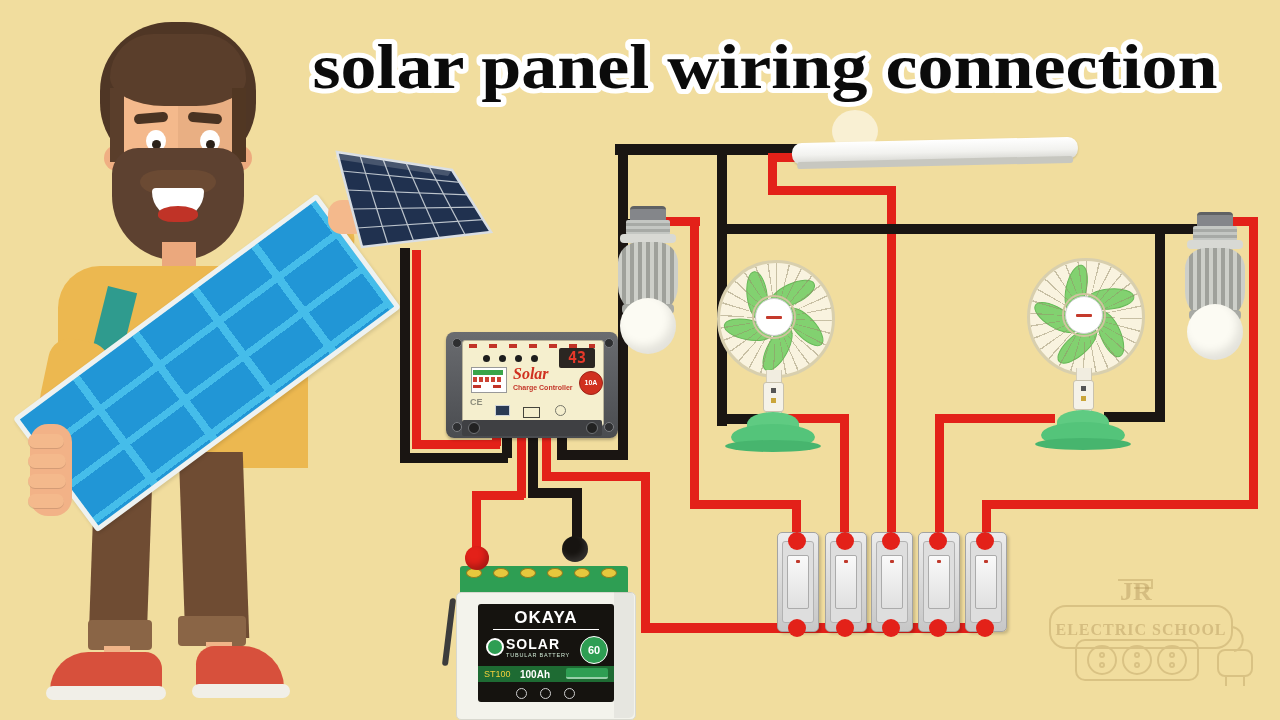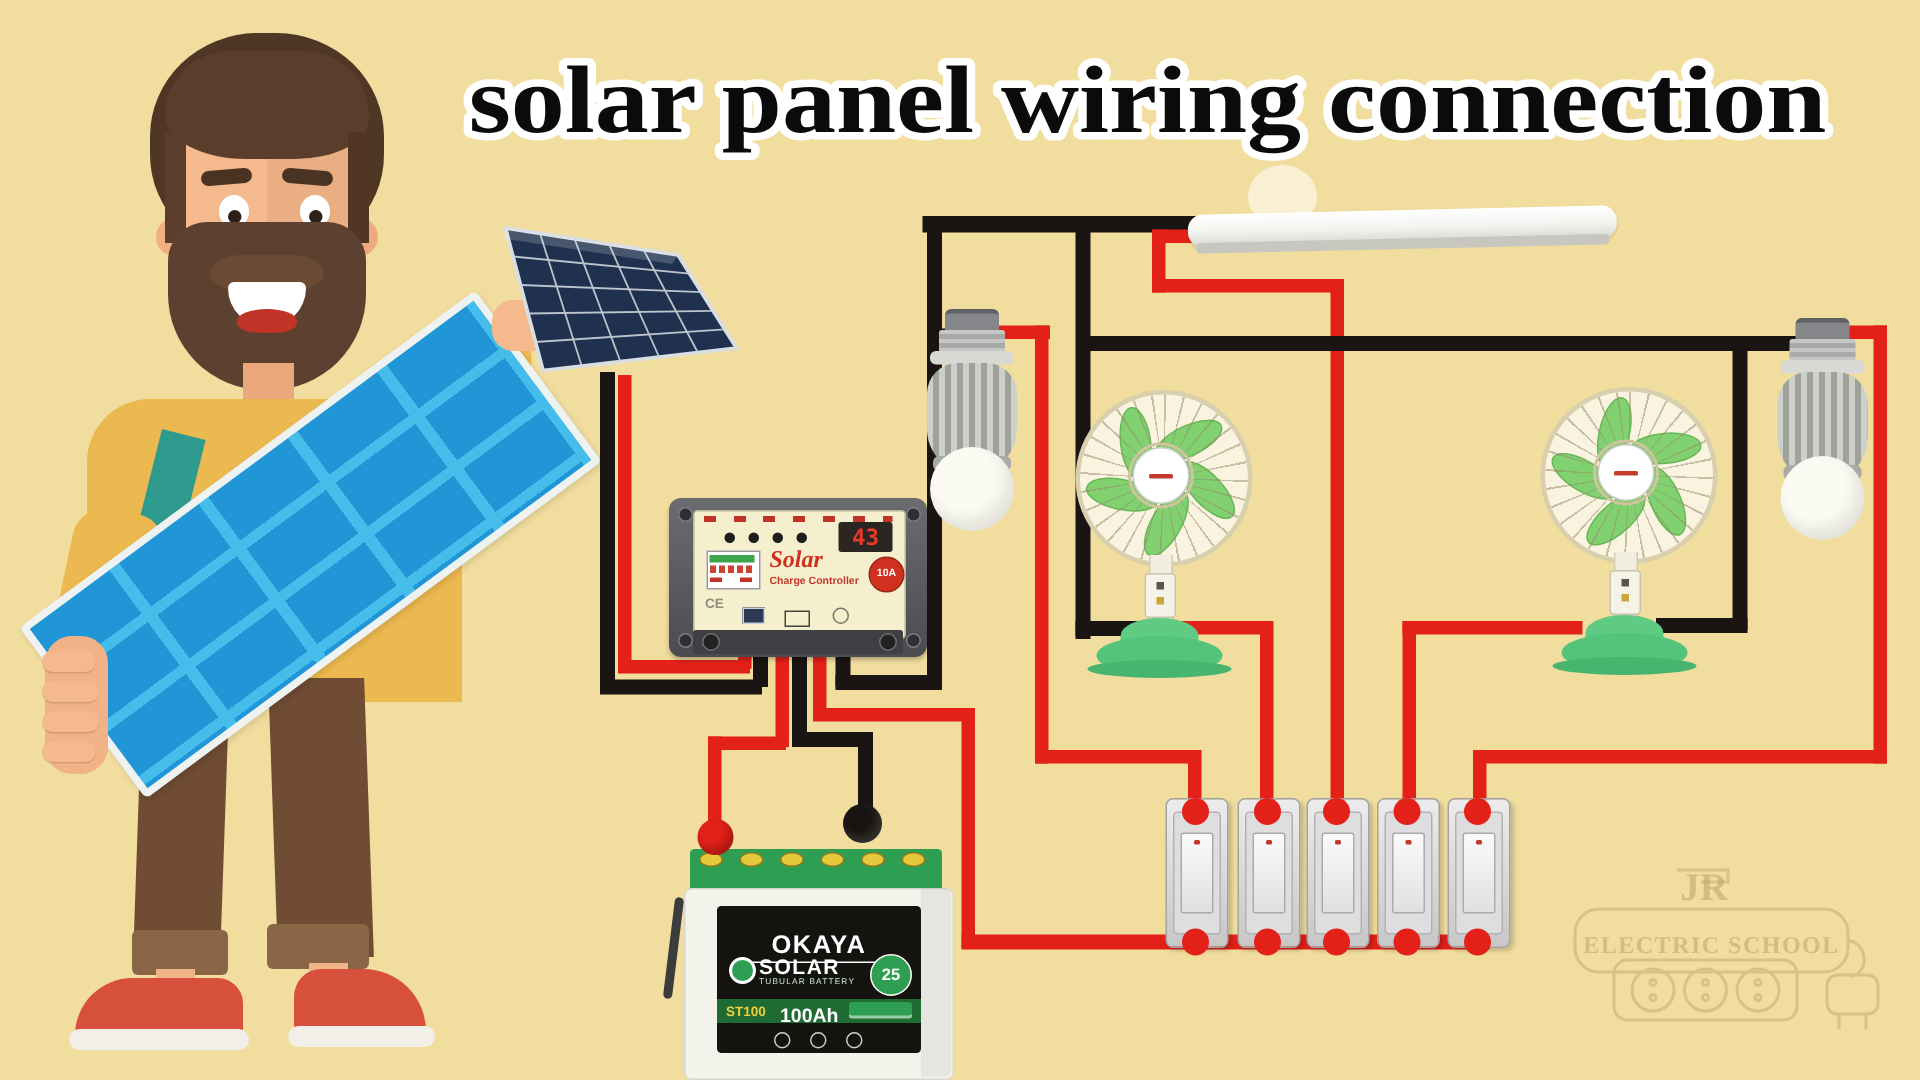--- a/index.html
+++ b/index.html
@@ -333,30 +333,30 @@
   <div class="abs" style="left:16px;top:28px;width:14px;height:8px;border-radius:50%;background:#e6c83d;border:1px solid #907d1f;"></div>
   <div class="abs" style="left:43px;top:28px;width:14px;height:8px;border-radius:50%;background:#e6c83d;border:1px solid #907d1f;"></div>
   <div class="abs" style="left:70px;top:28px;width:14px;height:8px;border-radius:50%;background:#e6c83d;border:1px solid #907d1f;"></div>
   <div class="abs" style="left:97px;top:28px;width:14px;height:8px;border-radius:50%;background:#e6c83d;border:1px solid #907d1f;"></div>
   <div class="abs" style="left:124px;top:28px;width:14px;height:8px;border-radius:50%;background:#e6c83d;border:1px solid #907d1f;"></div>
   <div class="abs" style="left:151px;top:28px;width:14px;height:8px;border-radius:50%;background:#e6c83d;border:1px solid #907d1f;"></div>
   <div class="abs" style="left:-4px;top:58px;width:6px;height:68px;background:#3c3c3c;border-radius:3px;transform:rotate(7deg);"></div>
   <div class="abs" style="left:6px;top:52px;width:178px;height:126px;background:#f3f3ec;border:1px solid #d8d8cf;border-radius:5px;"></div>
   <div class="abs" style="left:164px;top:52px;width:20px;height:126px;background:rgba(0,0,0,.05);border-radius:0 5px 5px 0;"></div>
   <div class="abs" style="left:28px;top:64px;width:136px;height:98px;background:#15130f;border-radius:3px;overflow:hidden;">
-    <div style="text-align:center;padding-top:16px;color:#fff;font-weight:bold;font-size:17px;letter-spacing:1px;">OKAYA</div>
+    <div style="text-align:center;padding-top:4px;color:#fff;font-weight:bold;font-size:17px;letter-spacing:1px;">OKAYA</div>
     <div style="margin:1px auto 0;width:78%;height:1px;background:#fff;"></div>
     <div class="abs" style="left:8px;top:34px;width:14px;height:14px;border-radius:50%;background:#2e9e53;border:2px solid #fff;"></div>
     <div class="abs" style="left:28px;top:32px;color:#fff;font-weight:bold;font-size:14px;letter-spacing:1px;">SOLAR</div>
     <div class="abs" style="left:28px;top:48px;color:#cfe9d4;font-size:5.5px;letter-spacing:.8px;">TUBULAR BATTERY</div>
     <div class="abs" style="left:102px;top:32px;width:26px;height:26px;border-radius:50%;background:#2e9e53;border:1.5px solid #fff;
-         color:#fff;font-weight:bold;font-size:11px;text-align:center;line-height:26px;">25</div>
+         color:#fff;font-weight:bold;font-size:11px;text-align:center;line-height:26px;">60</div>
     <div class="abs" style="left:0;top:62px;width:136px;height:16px;background:#1e6b33;">
-      <span style="position:absolute;left:6px;top:3px;color:#f2cf3c;font-weight:bold;font-size:9px;">ST100</span>
-      <span style="position:absolute;left:42px;top:3px;color:#fff;font-weight:bold;font-size:13px;">100Ah</span>
+      <span style="position:absolute;left:6px;top:3px;color:#f2cf3c;font-weight:normal;font-size:9px;">ST100</span>
+      <span style="position:absolute;left:42px;top:3px;color:#fff;font-weight:bold;font-size:10px;">100Ah</span>
       <span style="position:absolute;left:88px;top:2px;width:42px;height:11px;background:#2e9e53;border-radius:2px;
             box-shadow:inset 0 -3px 0 -1px rgba(255,255,255,.5);"></span>
     </div>
     <div class="abs" style="left:38px;top:84px;width:9px;height:9px;border-radius:50%;border:1px solid #cfcfcf;"></div>
     <div class="abs" style="left:62px;top:84px;width:9px;height:9px;border-radius:50%;border:1px solid #cfcfcf;"></div>
     <div class="abs" style="left:86px;top:84px;width:9px;height:9px;border-radius:50%;border:1px solid #cfcfcf;"></div>
   </div>
   <div class="abs" style="left:15px;top:6px;width:24px;height:24px;border-radius:50%;background:#e32119;box-shadow:inset -3px -4px 6px rgba(0,0,0,.25);"></div>
   <div class="abs" style="left:112px;top:-4px;width:26px;height:26px;border-radius:50%;background:#171411;box-shadow:inset -3px -4px 6px rgba(255,255,255,.12);"></div>
 </div>

